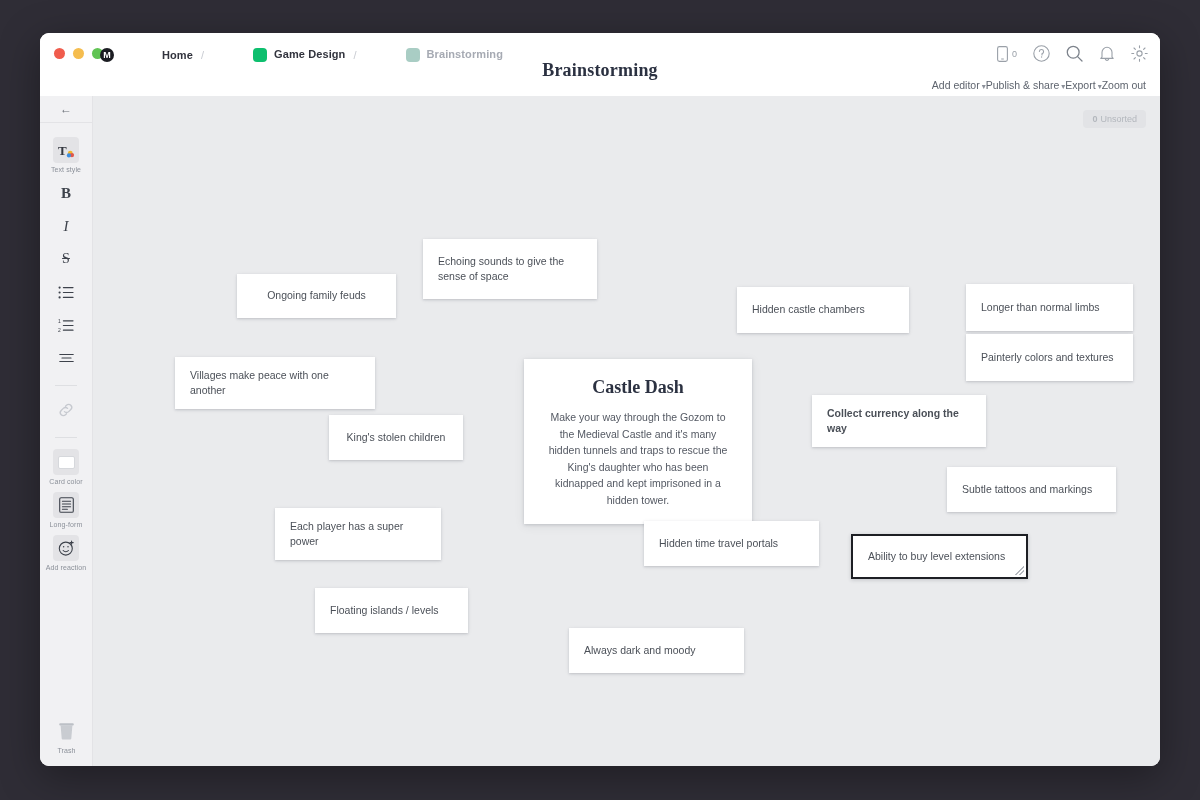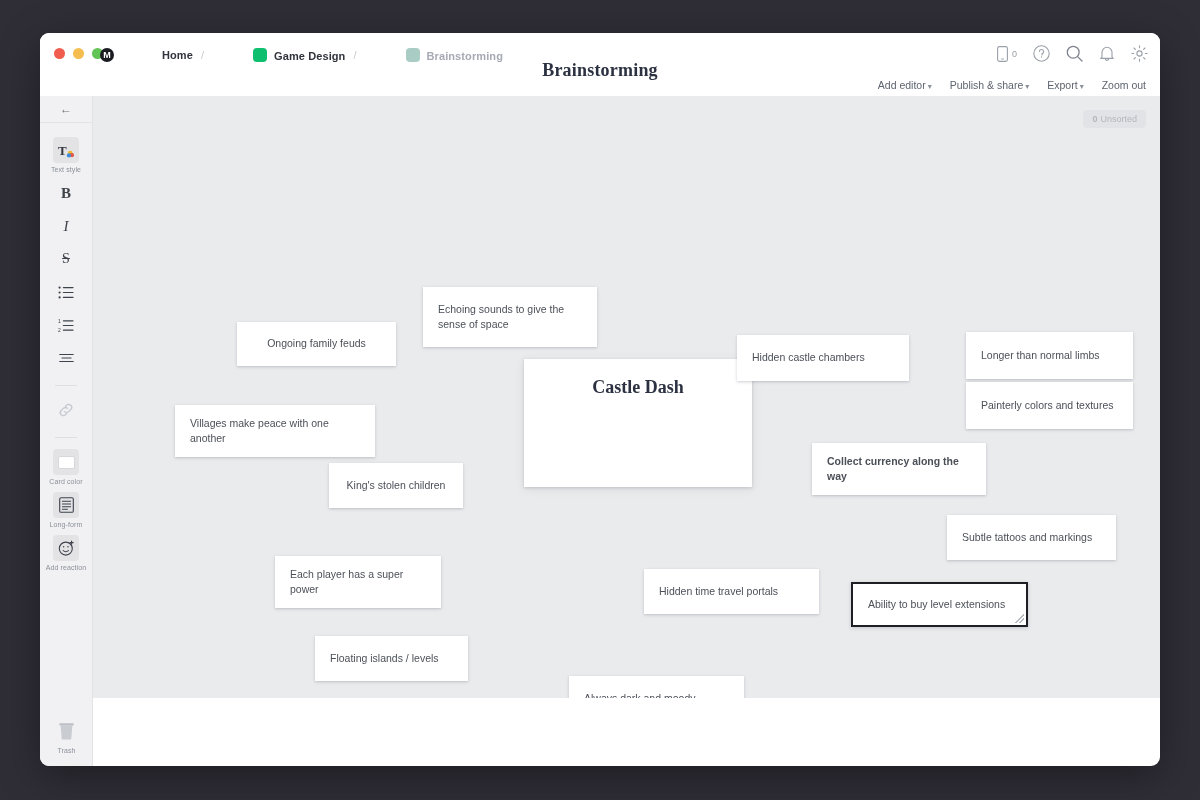--- a/index.html
+++ b/index.html
@@ -28,21 +28,21 @@
   .lights { position: absolute; left: 14px; top: 15px; display: flex; gap: 8px; }
   .light { width: 11px; height: 11px; border-radius: 50%; }
   .light.red { background: #f05c4d; }
   .light.yellow { background: #f5bd4f; }
   .light.green { background: #61c454; }
 
   .breadcrumb {
     position: absolute; left: 60px; top: 11px;
     display: flex; align-items: center; gap: 7px; height: 22px;
   }
-  .crumb { display: flex; align-items: flex-end; gap: 7px; padding-left: 41px; }
+  .crumb { display: flex; align-items: flex-start; gap: 7px; padding-left: 41px; }
   .crumb-label { font-size: 11px; font-weight: bold; color: #31333d; letter-spacing: .1px; }
   .crumb-label.muted { color: #a6aab3; }
   .crumb-sep { color: #c9ccd2; font-size: 11px; padding: 0 1px; }
   .logo-dot {
     width: 14px; height: 14px; border-radius: 50%;
     background: #1b1c22; color: #fff;
     display: flex; align-items: center; justify-content: center;
     font-size: 9px; font-weight: bold; line-height: 1;
   }
   .sw { width: 14px; height: 14px; border-radius: 4px; }
@@ -58,21 +58,21 @@
   .page-title {
     position: absolute; left: 0; right: 0; top: 27px;
     text-align: center;
     font-family: "Liberation Serif", serif;
     font-weight: bold; font-size: 18px;
     color: #2b3141; letter-spacing: .2px;
   }
 
   .tb-actions {
     position: absolute; right: 14px; top: 46px;
-    display: flex; align-items: center; gap: 18px;
+    display: flex; align-items: center; 
   }
   .tb-action { font-size: 10.5px; color: #5e646e; white-space: nowrap; }
   .caret { font-size: 8px; color: #8b9099; margin-left: 2px; }
 
   
   .sidebar {
     position: absolute; left: 0; top: 63px;
     width: 53px; height: 670px;
     background: #f1f1f3;
     border-right: 1px solid #e3e3e6;
@@ -101,42 +101,42 @@
   .tool.dim .tool-box { color: #c6c9cf; }
   .side-div { width: 22px; height: 1px; background: #dedfe2; margin: 7px 0 11px; }
   .side-trash {
     position: absolute; bottom: 12px; left: 0; width: 53px;
     display: flex; flex-direction: column; align-items: center;
   }
 
   
   .canvas {
     position: absolute; left: 53px; top: 63px;
-    width: 1067px; height: 602px;
+    width: 1067px; height: 670px;
     background: #eaebed;
     overflow: hidden;
   }
   .unsorted {
     position: absolute; right: 14px; top: 14px;
     background: #e2e3e6; border-radius: 4px;
     padding: 4px 9px; font-size: 9px; color: #b3b7bd;
   }
   .unsorted b { font-weight: bold; margin-right: 3px; }
 
   .card {
     position: absolute;
     background: #ffffff;
     box-shadow: 0 1px 2px rgba(40,45,60,.16), 0 1px 5px rgba(40,45,60,.07);
     font-size: 10.5px;
     color: #4b5058;
     line-height: 1.45;
     display: flex;
     padding: 11px 15px;
   }
-  .card.mid { align-items: center; margin-top: 48px; }
+  .card.mid { align-items: center; }
   .card.center { justify-content: center; text-align: center; }
   .card.selected {
     border: 2px solid #1d1f24;
     box-shadow: 0 1px 4px rgba(40,45,60,.2);
   }
   .card.selected::after {
     content: ""; position: absolute; right: 2px; bottom: 2px;
     width: 9px; height: 9px;
     background:
       linear-gradient(135deg, transparent 46%, #b5b9bf 46%, #b5b9bf 56%, transparent 56%),
@@ -361,20 +361,21 @@
   </div>
 
   <div class="canvas">
 
     <div class="unsorted">
       <b>0</b><span>Unsorted</span>
     </div>
 
     <div class="hero" id="hero-card" style="left: 431px; top: 263px; width: 228px; min-height: 128px;">
       <div class="hero-title">Castle Dash</div>
+      <div class="hero-body">Make your way through the Gozom to the Medieval Castle and it's many hidden tunnels and traps to rescue the King's daughter who has been kidnapped and kept imprisoned in a hidden tower.</div>
     </div>
 
     <div id="cards-layer">
         <div class="card mid center" style="left: 144px; top: 178px; width: 159px; min-height: 44px;">
           <span>Ongoing family feuds</span>
         </div>
         <div class="card mid" style="left: 330px; top: 143px; width: 174px; min-height: 60px;">
           <span>Echoing sounds to give the sense of space</span>
         </div>
         <div class="card mid" style="left: 644px; top: 191px; width: 172px; min-height: 46px;">

